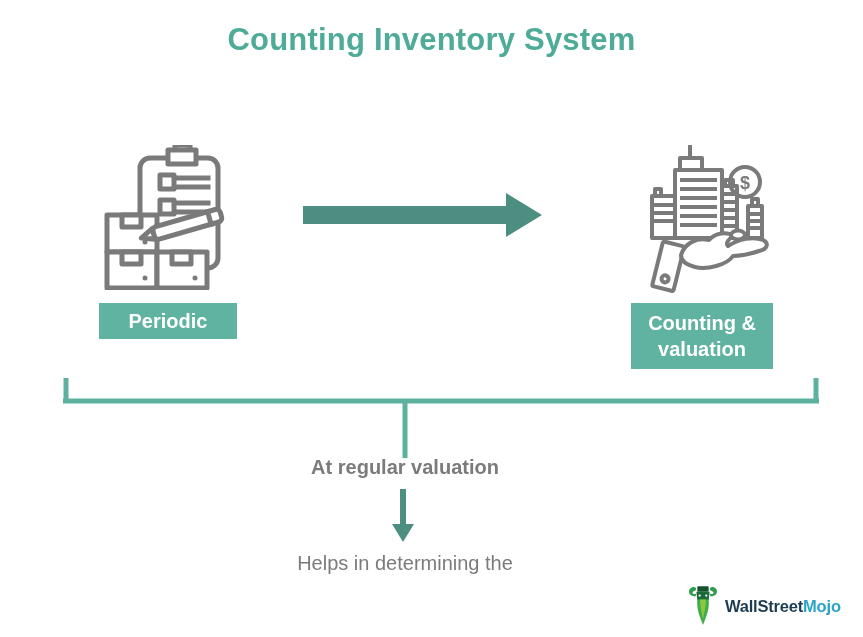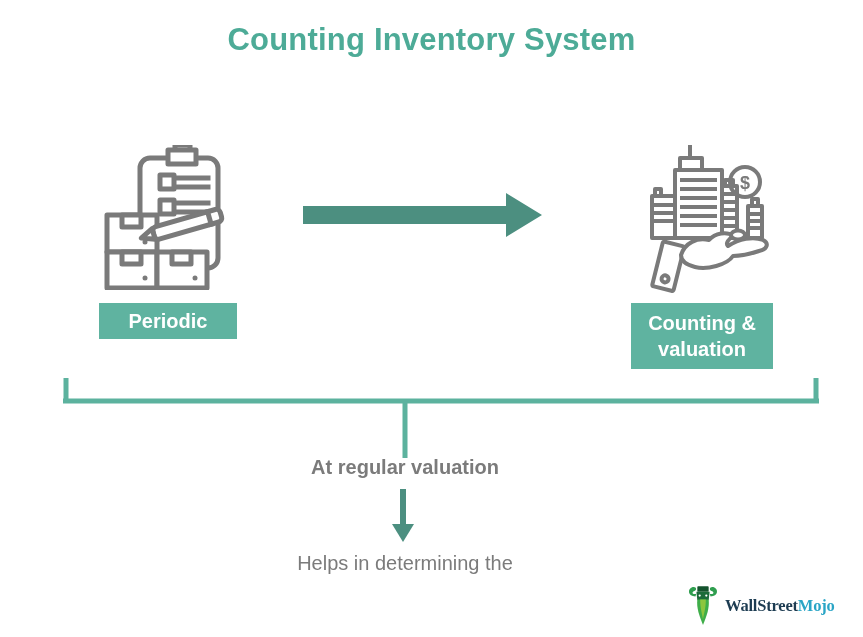--- a/index.html
+++ b/index.html
@@ -25,21 +25,21 @@
   .counting-box{left:631px;top:303px;width:142px;height:66px;padding:0 3px;box-sizing:border-box;}
   .interval-text{
     position:absolute;left:255px;top:456px;width:300px;text-align:center;
     font-size:20px;font-weight:bold;color:#7b7b7b;
   }
   .result-text{
     position:absolute;left:245px;top:549px;width:320px;text-align:center;
     font-size:20px;font-weight:normal;color:#7b7b7b;line-height:29px;
   }
   .logo{
-    position:absolute;left:686px;top:585px;display:flex;align-items:center;gap:5px;font-family:Liberation Serif, serif;
+    position:absolute;left:686px;top:585px;display:flex;align-items:center;gap:5px;
   }
   .logo svg{position:static;}
   .logo-text{font-size:16.5px;font-weight:bold;letter-spacing:-0.2px;white-space:nowrap;}
   .logo-text .navy{color:#1d3c52;}
   .logo-text .cyan{color:#2aa5c6;}
 </style>
 </head>
 <body>
 
 <div class="canvas">

